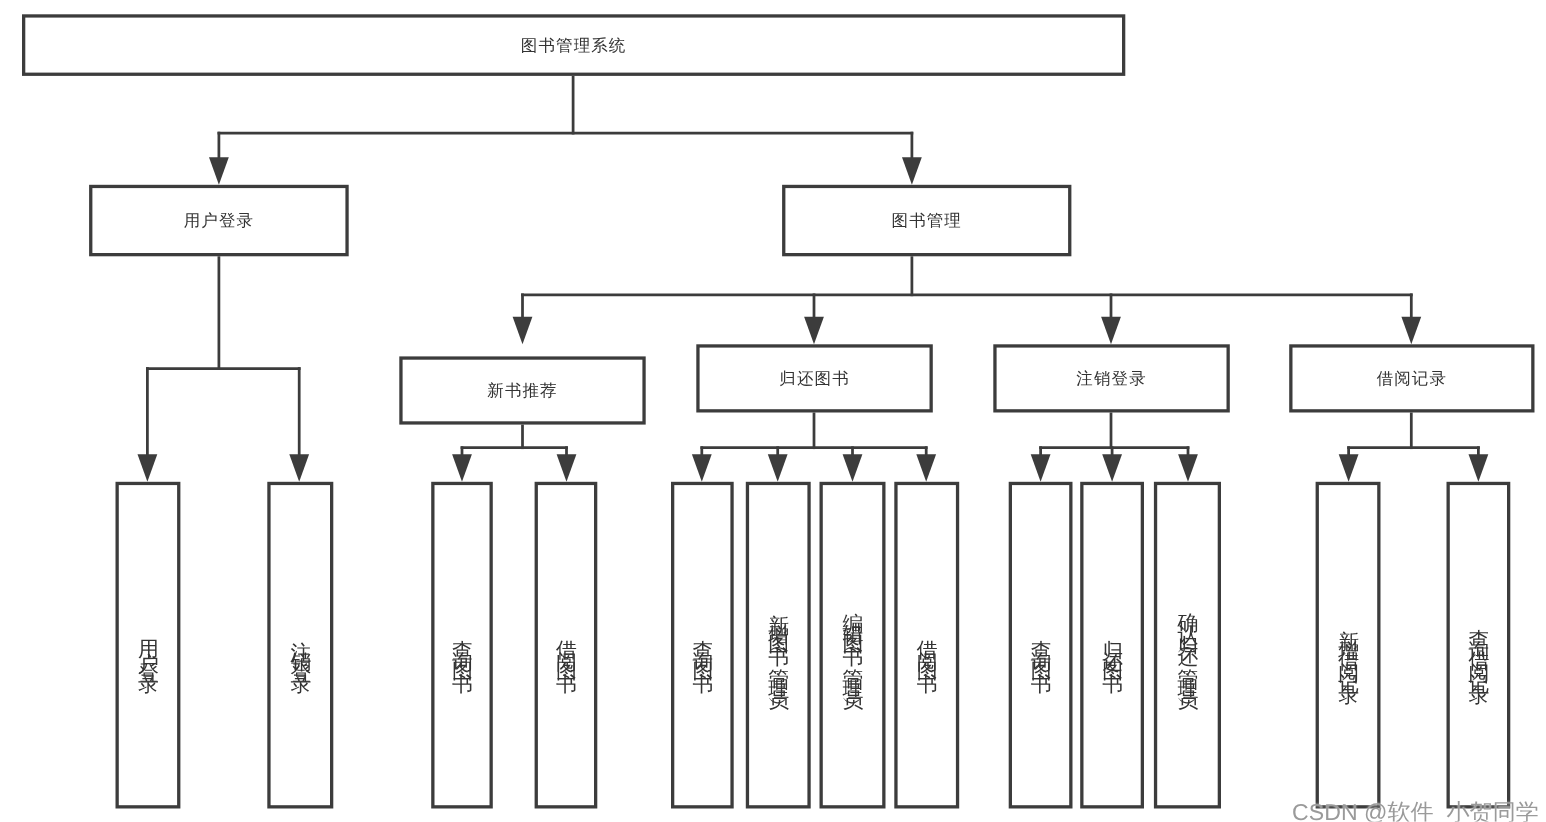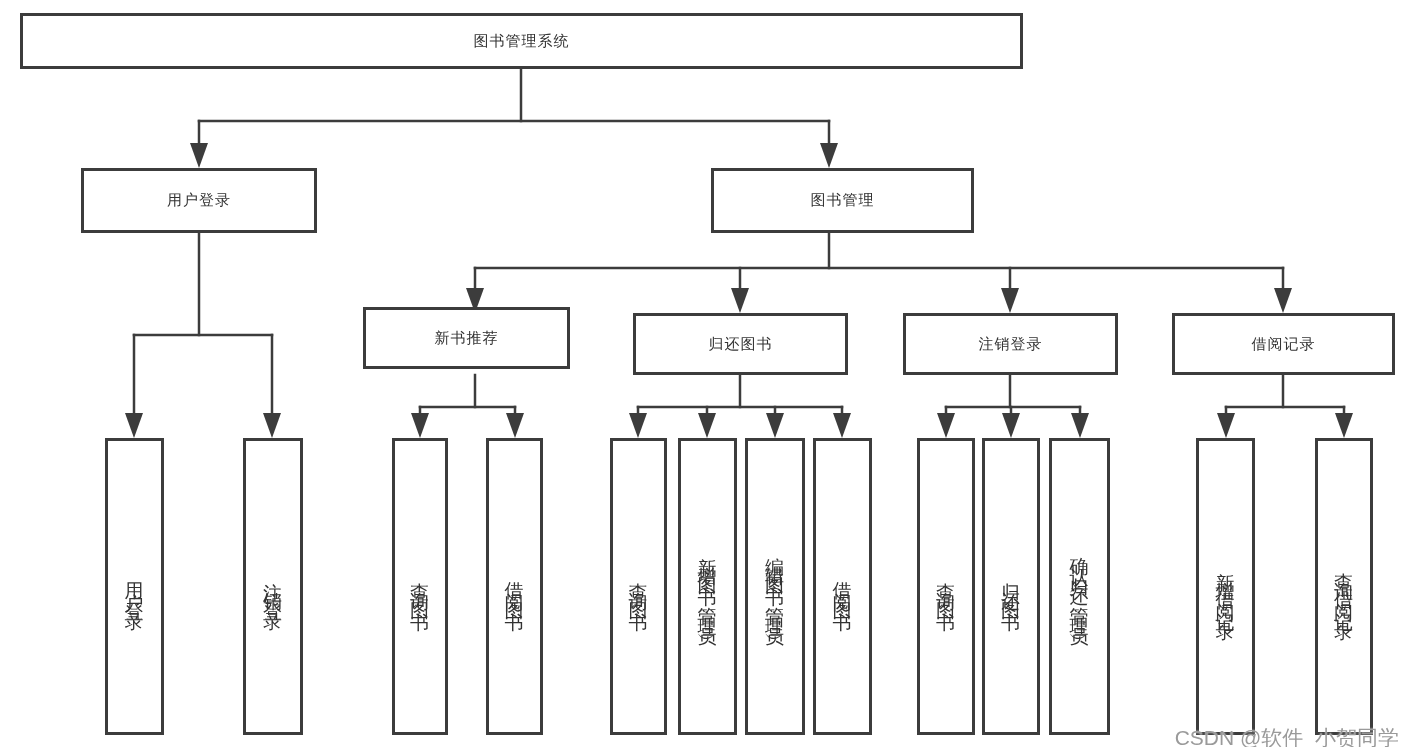--- a/index.html
+++ b/index.html
@@ -89,21 +89,21 @@
     <span>图书管理系统</span>
   </div>
 
   <div class="box lvl" style="left:81px;top:168px;width:236px;height:65px">
     <span>用户登录</span>
   </div>
   <div class="box lvl" style="left:711px;top:168px;width:263px;height:65px">
     <span>图书管理</span>
   </div>
 
-  <div class="box lvl" style="left:363px;top:307px;width:207px;height:62px">
+  <div class="box lvl" style="left:363px;top:324px;width:224px;height:62px">
     <span>新书推荐</span>
   </div>
   <div class="box lvl" style="left:633px;top:313px;width:215px;height:62px">
     <span>归还图书</span>
   </div>
   <div class="box lvl" style="left:903px;top:313px;width:215px;height:62px">
     <span>注销登录</span>
   </div>
   <div class="box lvl" style="left:1172px;top:313px;width:223px;height:62px">
     <span>借阅记录</span>

